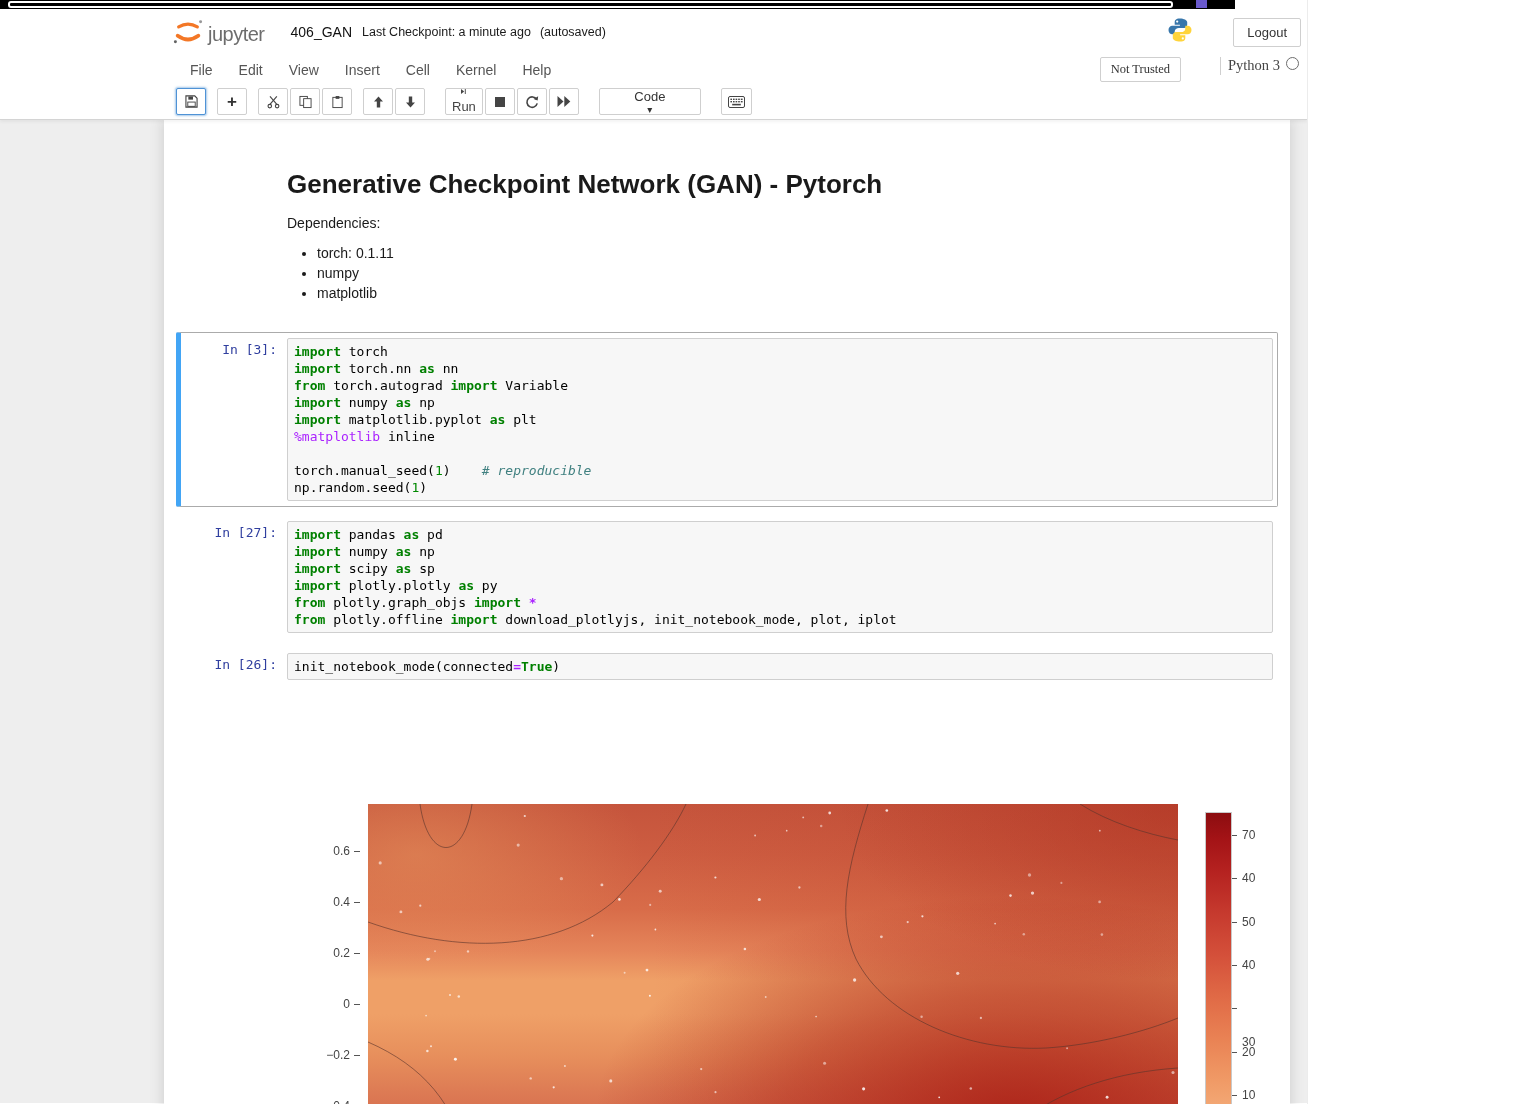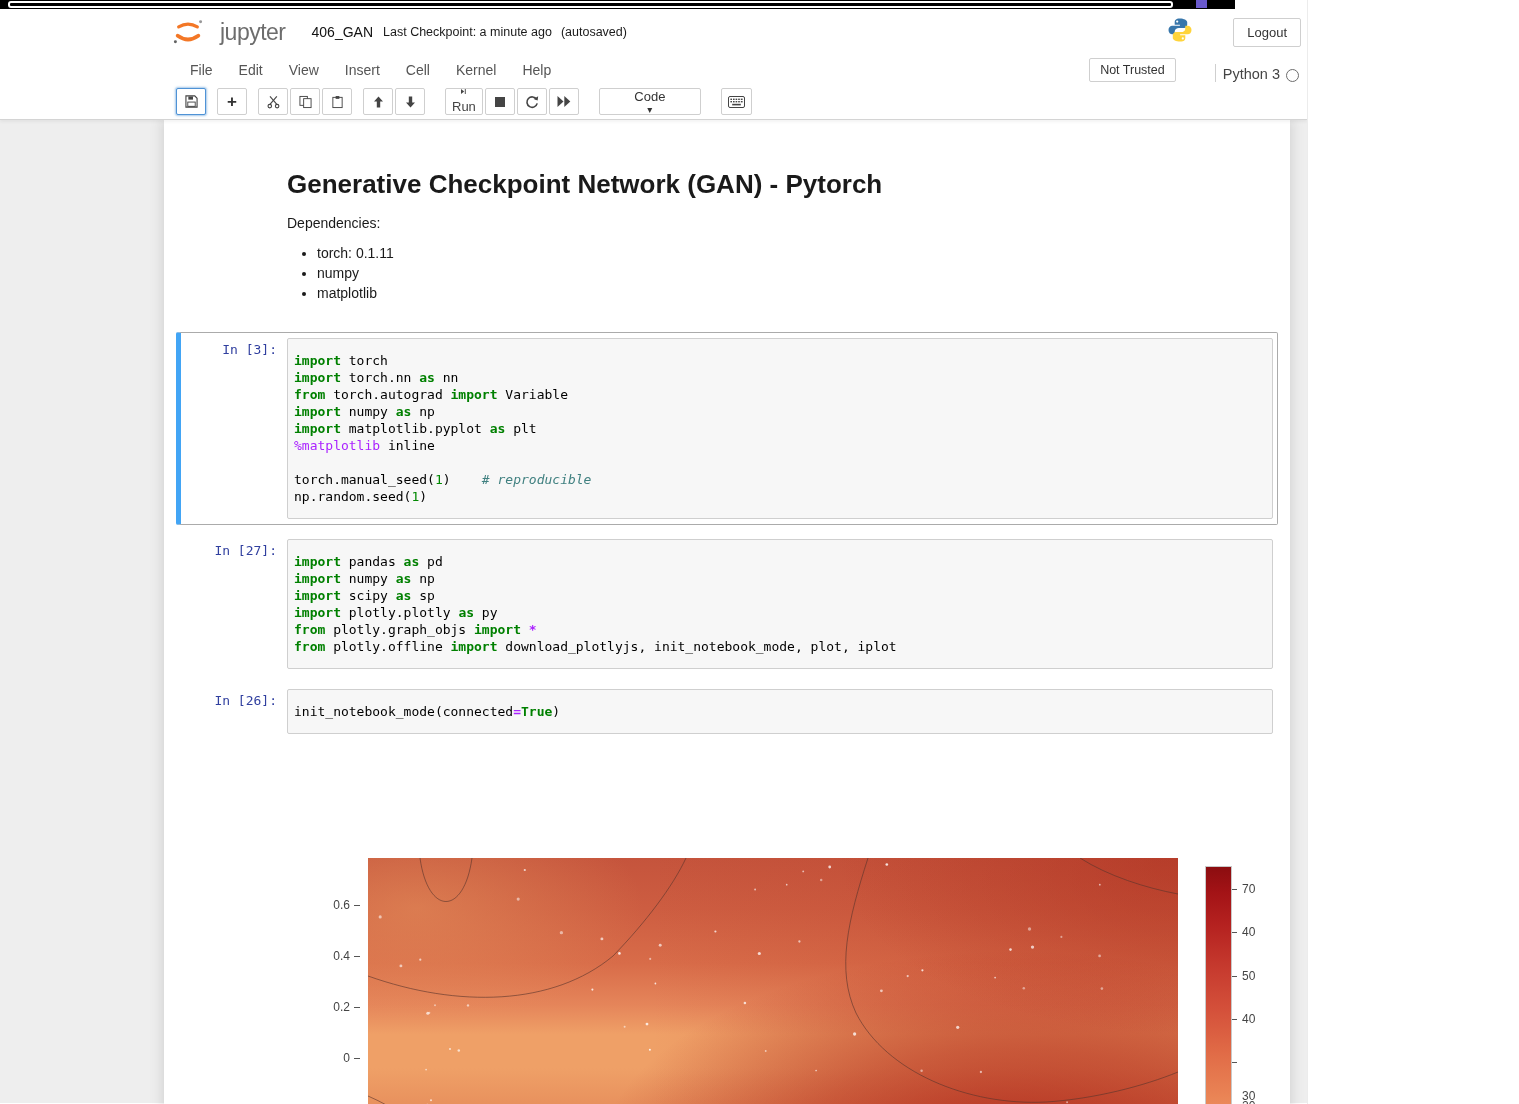--- a/index.html
+++ b/index.html
@@ -10,33 +10,33 @@
 
   
   .browser-strip { height:9px; background:#000; position:relative; width:1235px; }
   .urlbar { position:absolute; left:8px; top:1px; width:1165px; height:7px;
     border:2px solid #fff; border-radius:3px; background:transparent; }
   .ext-icon { position:absolute; left:1196px; top:0; width:11px; height:8px; background:#6a5acd; }
 
   
   .header { height:46px; display:flex; align-items:center; padding-left:172px; position:relative; background:#fff; }
   .logo { display:flex; align-items:flex-end; cursor:pointer; }
-  .logo-text { font-size:23px; color:#6d6d6d; letter-spacing:-0.5px; margin-left:16px; line-height:1; padding-bottom:2px; }
+  .logo-text { font-size:20px; color:#6d6d6d; letter-spacing:-0.5px; margin-left:4px; line-height:1; padding-bottom:2px; }
   .nb-title { margin-left:26px; font-size:14px; color:#111; }
   .checkpoint { margin-left:10px; font-size:12.5px; color:#1a1a1a; }
   .autosave { margin-left:9px; font-size:12.5px; color:#1a1a1a; }
   .header-right { position:absolute; right:4px; top:0; height:46px; display:flex; align-items:center; gap:12px; padding-right:2px; }
   .logout { background:#fff; border:1px solid #cfcfcf; border-radius:2px; font-size:13px; color:#333;
     padding:6px 13px; cursor:pointer; font-family:inherit;margin-left:28px; }
 
   
   .menubar { height:29px; display:flex; align-items:center; padding-left:177px; position:relative; background:#fff; }
   .menu-items { display:flex; }
   .menu-item { font-size:14px; color:#555; padding:4px 13px; cursor:pointer; }
-  .menubar-right { position:absolute; right:8px; display:flex; align-items:flex-end; }
+  .menubar-right { position:absolute; right:8px; display:flex; align-items:flex-start;font-family:Liberation Serif, serif; }
   .not-trusted { background:#fff; border:1px solid #cfcfcf; border-radius:2px; color:#333;
     font-size:12.5px; padding:4px 10px; margin-right:39px; font-family:inherit; }
   .mb-sep { width:1px; height:18px; background:#cfcfcf; margin-right:7px; }
   .kernel-name { font-size:14.5px; color:#444; margin-right:6px; }
   .kernel-indicator { width:13px; height:13px; border:1px solid #6d6d6d; border-radius:50%; display:inline-block; }
 
   
   .toolbar { height:36px; display:flex; align-items:center; padding-left:176px; background:#fff;
     border-bottom:1px solid #d4d4d4; box-shadow:0 2px 3px rgba(0,0,0,0.05); position:relative; z-index:3; }
   .tbtn { height:27px; min-width:30px; background:#fff; border:1px solid #cfcfcf; border-radius:2px;
@@ -61,21 +61,21 @@
   .dep-label { font-size:14px; color:#1a1a1a; margin-top:15px; }
   .dep-list { margin:12px 0 0 30px; font-size:14px; color:#1a1a1a; }
   .dep-list li { line-height:20px; }
 
   .cells { padding:0 12px; margin-top:29px; }
   .cell { display:flex; border:1px solid transparent; border-left:5px solid transparent; border-radius:2px;
     padding:5px 4px; margin-bottom:8px; }
   .cell.selected { border-color:#ababab; border-left-color:#42a5f5; }
   .prompt { width:102px; flex:none; text-align:right; padding:4px 10px 0 0;
     font-family:"DejaVu Sans Mono", monospace; font-size:13px; color:#303f9f; }
-  .input-area { flex:1; border:1px solid #cfcfcf; border-radius:2px; background:#f7f7f7; padding:13px 6px; }
+  .input-area { flex:1; border:1px solid #cfcfcf; border-radius:2px; background:#f7f7f7; padding:4px 6px; }
   .code { font-family:"DejaVu Sans Mono", monospace; font-size:13px; line-height:17px; white-space:pre; color:#000; }
   .code .line { min-height:17px; }
   .tk-kw { color:#008000; font-weight:bold; }
   .tk-pl { color:#000; }
   .tk-op { color:#aa22ff; font-weight:bold; }
   .tk-num { color:#080; }
   .tk-cm { color:#408080; font-style:italic; }
   .tk-magic { color:#aa22ff; }
 
   

